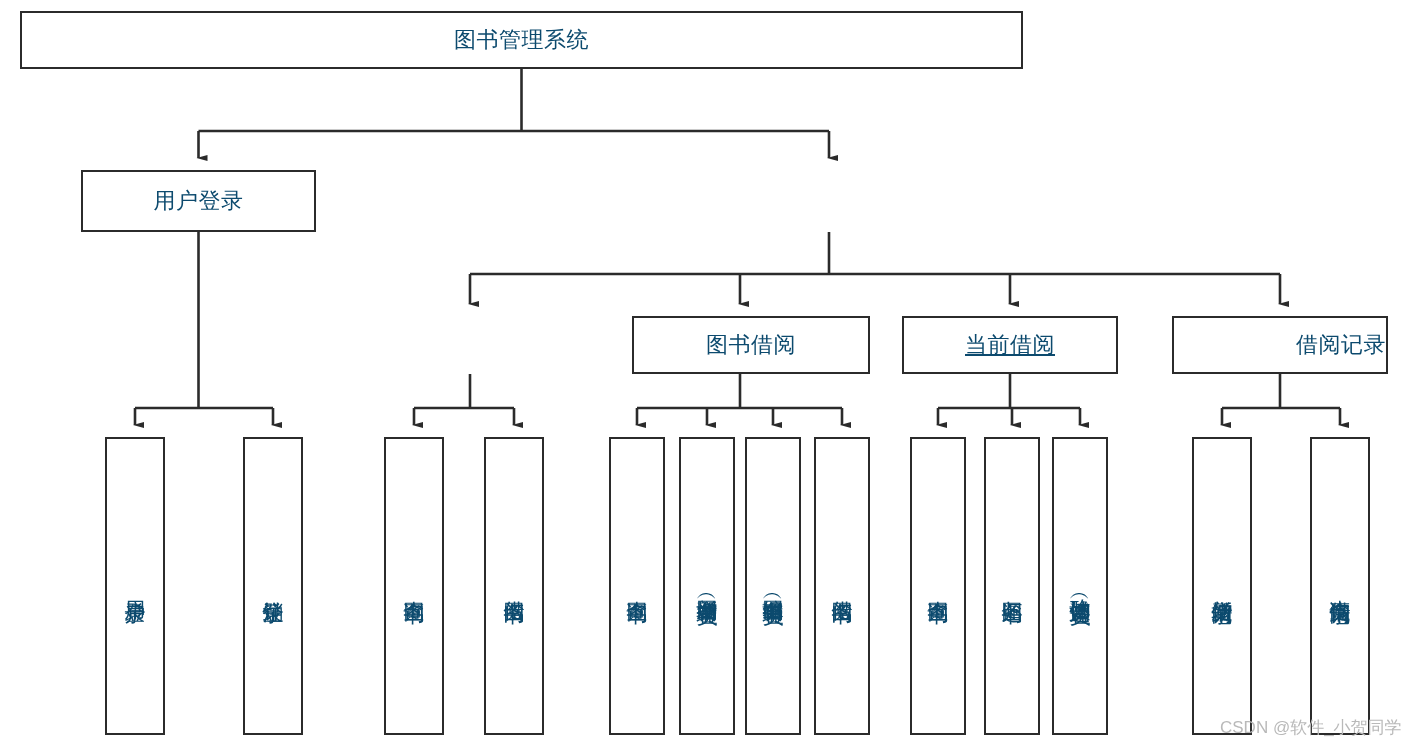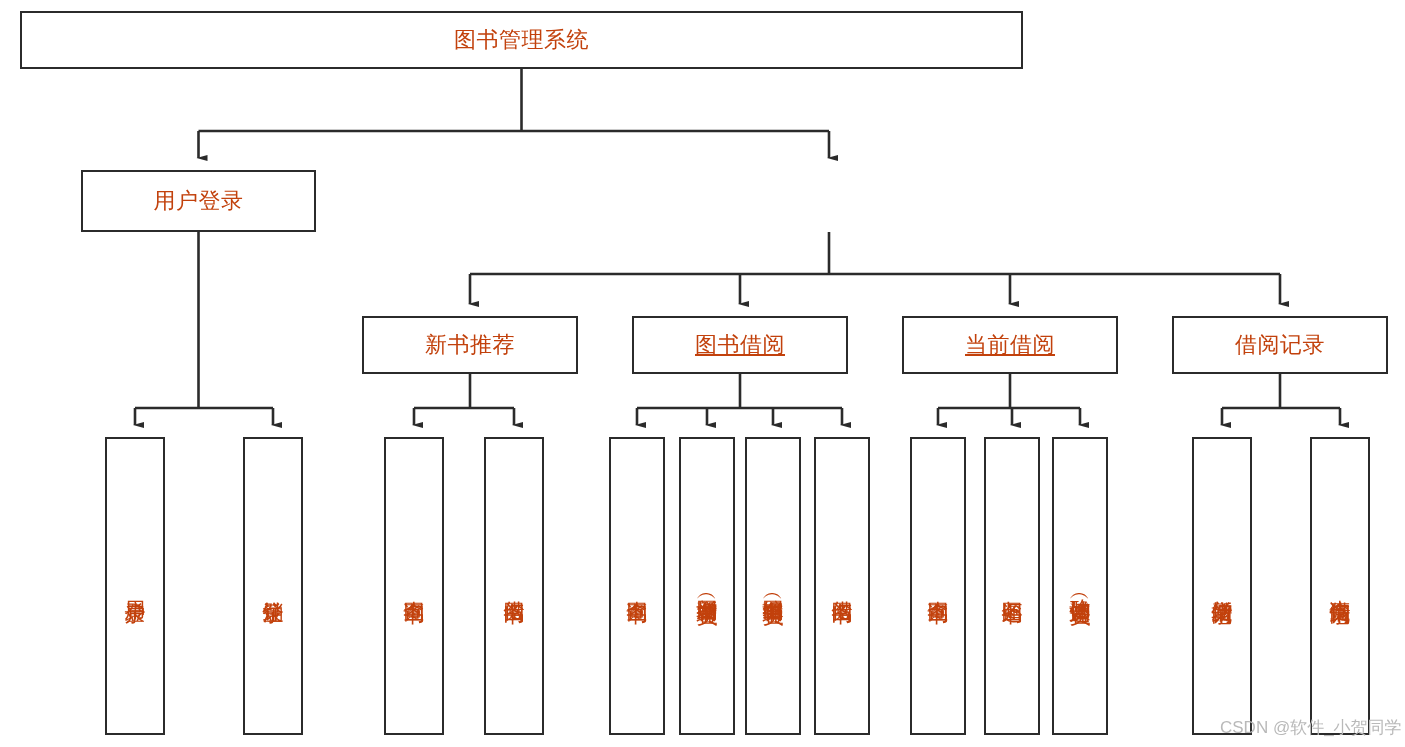--- a/index.html
+++ b/index.html
@@ -27,21 +27,21 @@
     height: 747px;
   }
   .node {
     position: absolute;
     box-sizing: border-box;
     background: #ffffff;
     border: 2px solid #2b2b2b;
     display: flex;
     align-items: center;
     justify-content: center;
-    color: #c2410c;
+    color: #0c4a6e;
     z-index: 2;
   }
   .node-label {
     display: block;
     text-align: center;
     line-height: 1.18;
     letter-spacing: 0.5px;
   }
   .node.horizontal .node-label {
     font-size: 22px;
@@ -124,30 +124,27 @@
   </svg>
 
   <div class="node horizontal" style="left: 20px; top: 11px; width: 1003px; height: 58px;">
     <span class="node-label">图书管理系统</span>
   </div>
 
   <div class="node horizontal" style="left: 81px; top: 170px; width: 235px; height: 62px;">
     <span class="node-label">用户登录</span>
   </div>
 
-  <div class="node horizontal" style="left: 362px; top: 316px; width: 216px; height: 58px;">
-    <span class="node-label">新书推荐</span>
-  </div>
-  <div class="node horizontal" style="left: 632px; top: 316px; width: 216px; height: 58px; text-decoration: underline;">
+  <div class="node horizontal" style="left: 632px; top: 316px; width: 238px; height: 58px;">
     <span class="node-label">图书借阅</span>
   </div>
   <div class="node horizontal" style="left: 902px; top: 316px; width: 216px; height: 58px; text-decoration: underline;">
     <span class="node-label">当前借阅</span>
   </div>
-  <div class="node horizontal" style="left: 1172px; top: 316px; width: 216px; height: 58px;">
+  <div class="node horizontal" style="left: 1172px; top: 316px; width: 216px; height: 58px; justify-content: flex-end;">
     <span class="node-label">借阅记录</span>
   </div>
 
   <div class="node vertical" style="left: 105px; top: 437px; width: 60px; height: 298px;">
     <span class="node-label">用户登录</span>
   </div>
   <div class="node vertical" style="left: 243px; top: 437px; width: 60px; height: 298px;">
     <span class="node-label">注销登录</span>
   </div>
 

